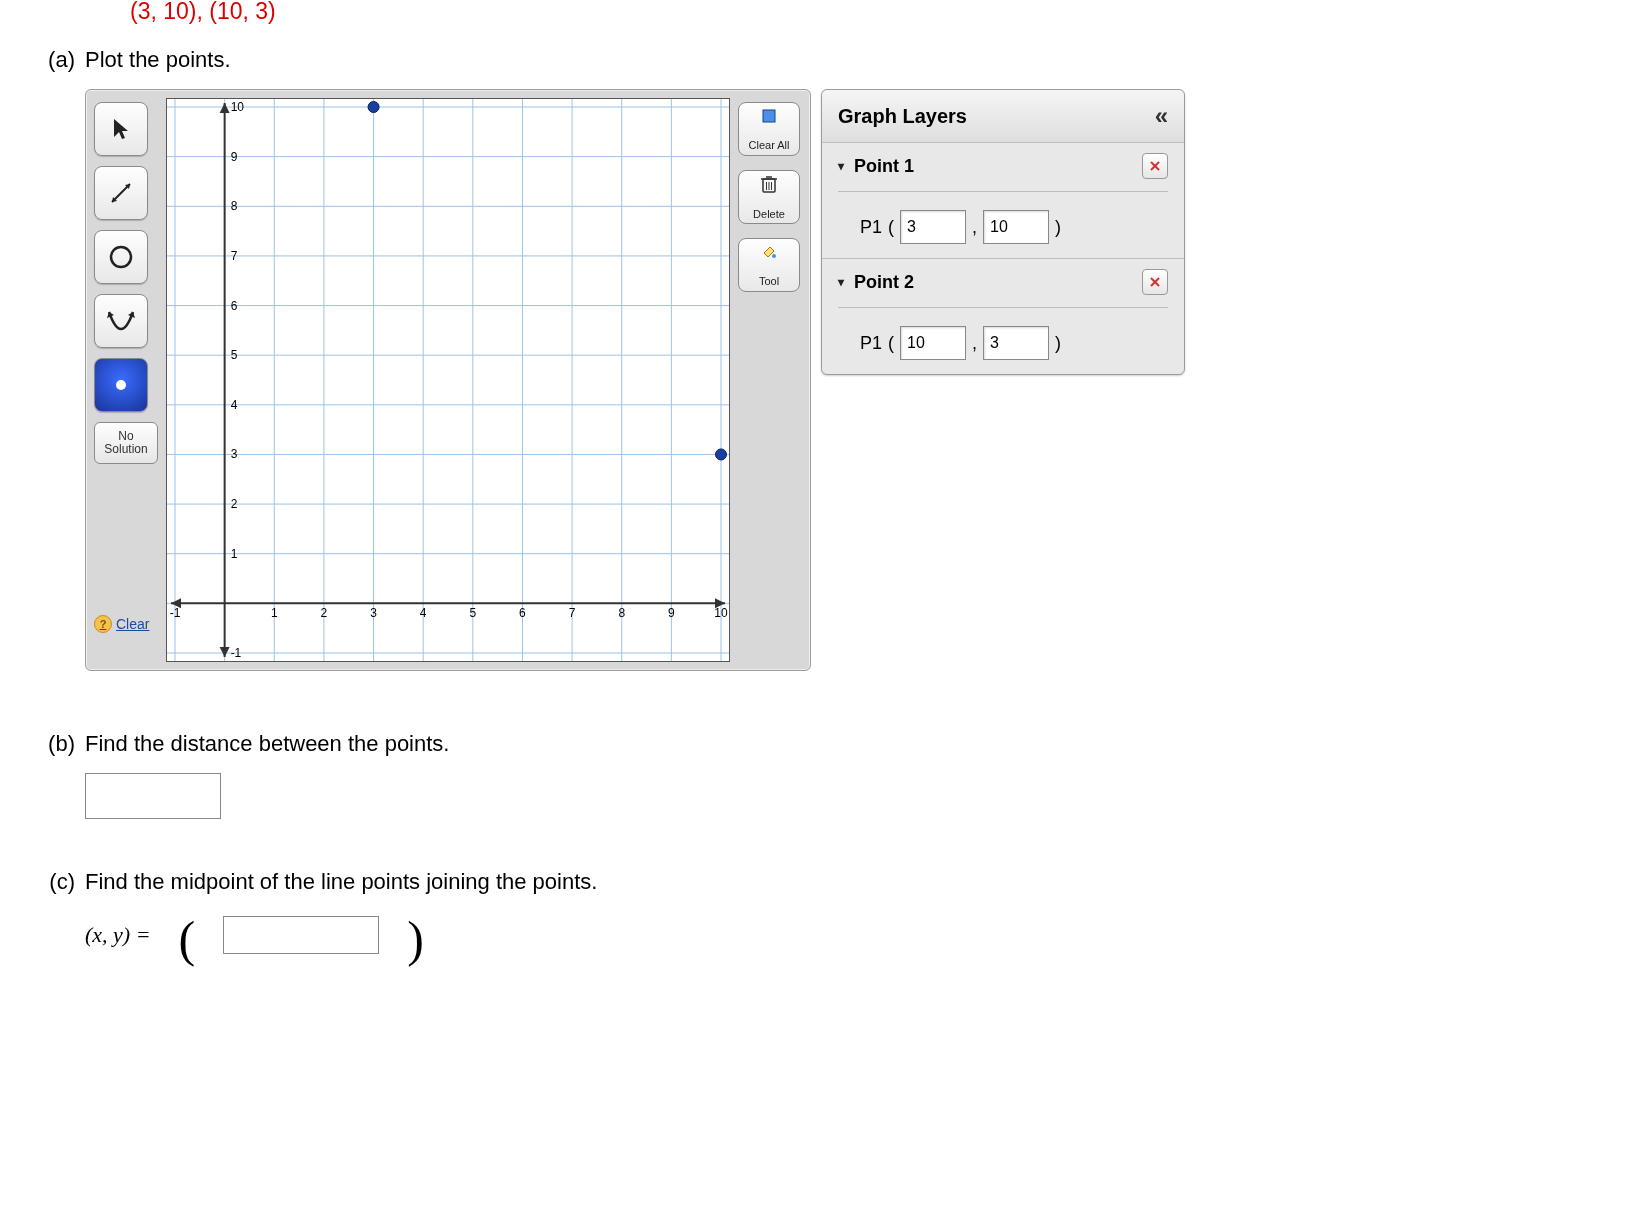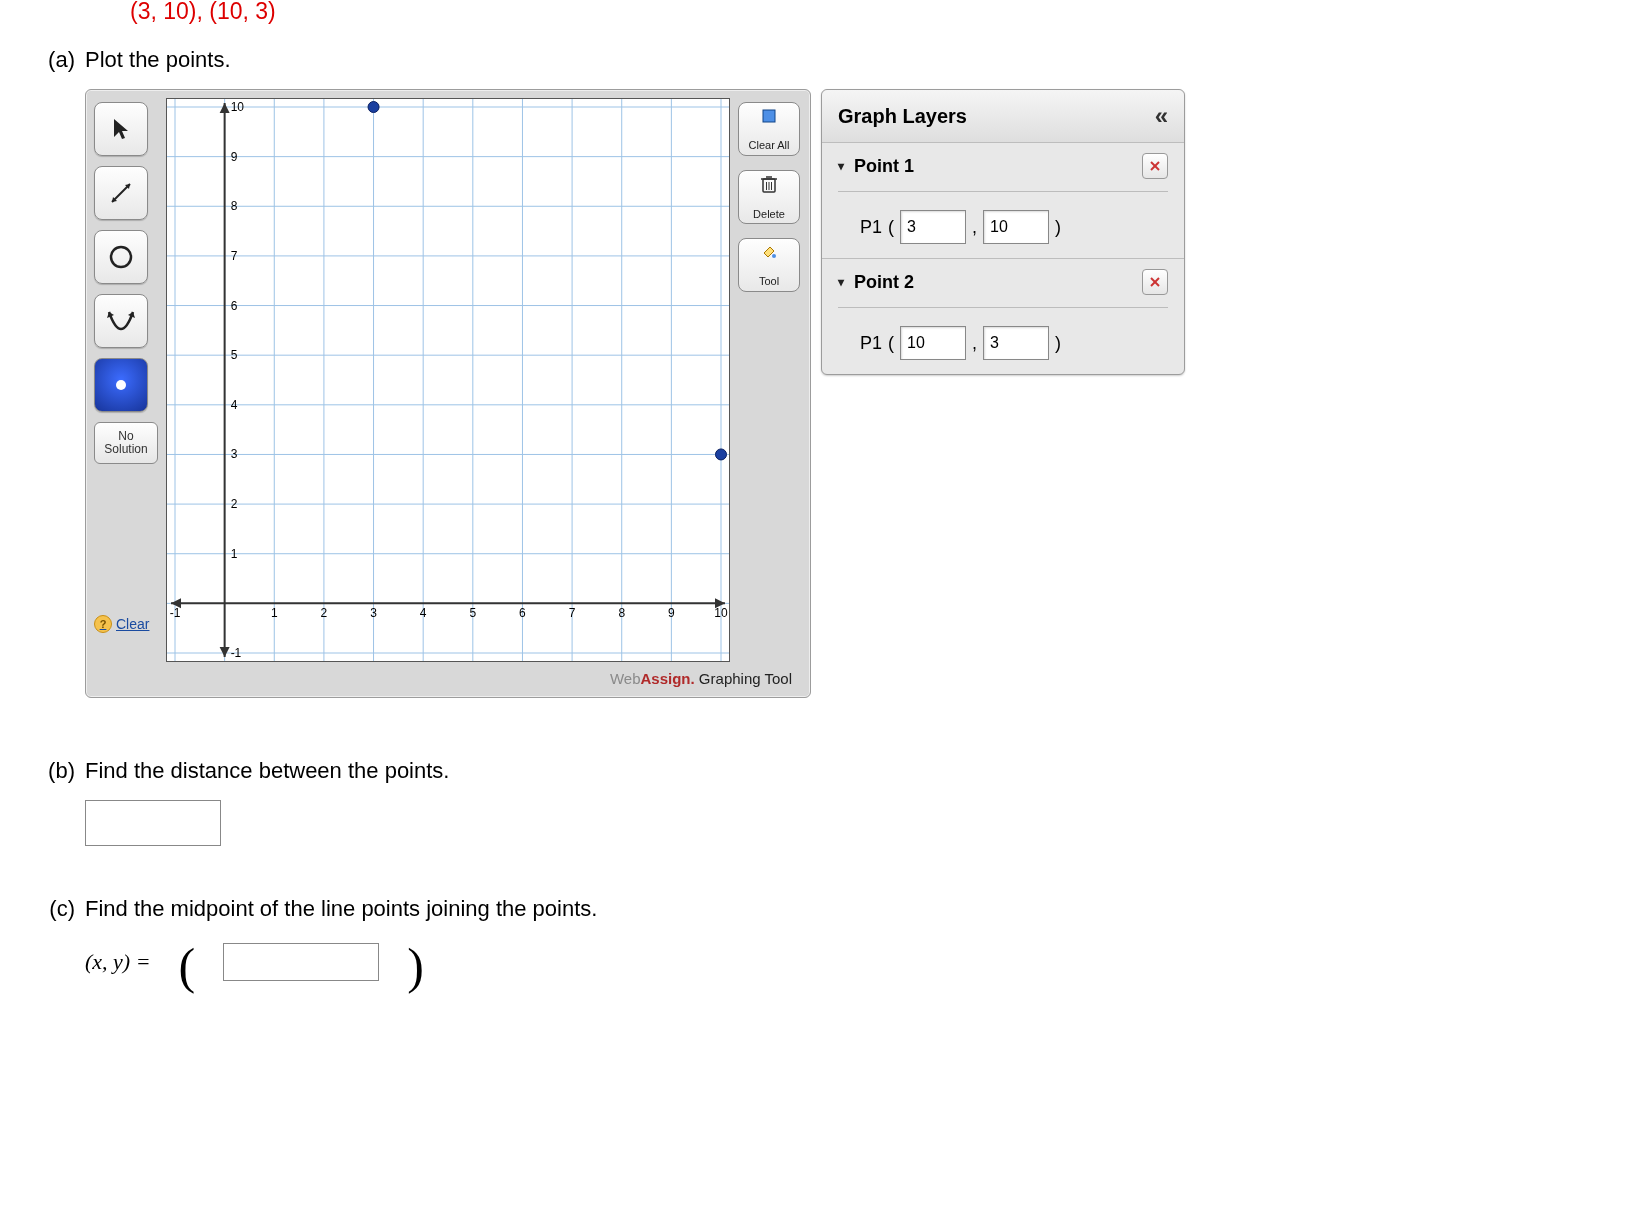--- a/index.html
+++ b/index.html
@@ -398,23 +398,20 @@
           </div>
           <div class="action-btn">
             <svg width="18" height="18" viewBox="0 0 18 18">
                 <path d="M4 10 L10 4 L14 8 L8 14 Z" fill="#ffe07a" stroke="#aa7700"></path>
                 <circle cx="14" cy="13" r="2" fill="#4d8fe6"></circle>
               </svg>
             <span>Tool</span>
           </div>
         </div>
       </div>
-      <div class="footer-bar">
-        <span class="wa1">Web</span><span class="wa2">Assign.</span><span> Graphing Tool</span>
-      </div>
     </div>
 
     <div class="layers-panel">
       <div class="layers-header">
         <span>Graph Layers</span>
         <span class="coll">«</span>
       </div>
 
       <div class="layer-section">
         <div class="layer-title-row">

